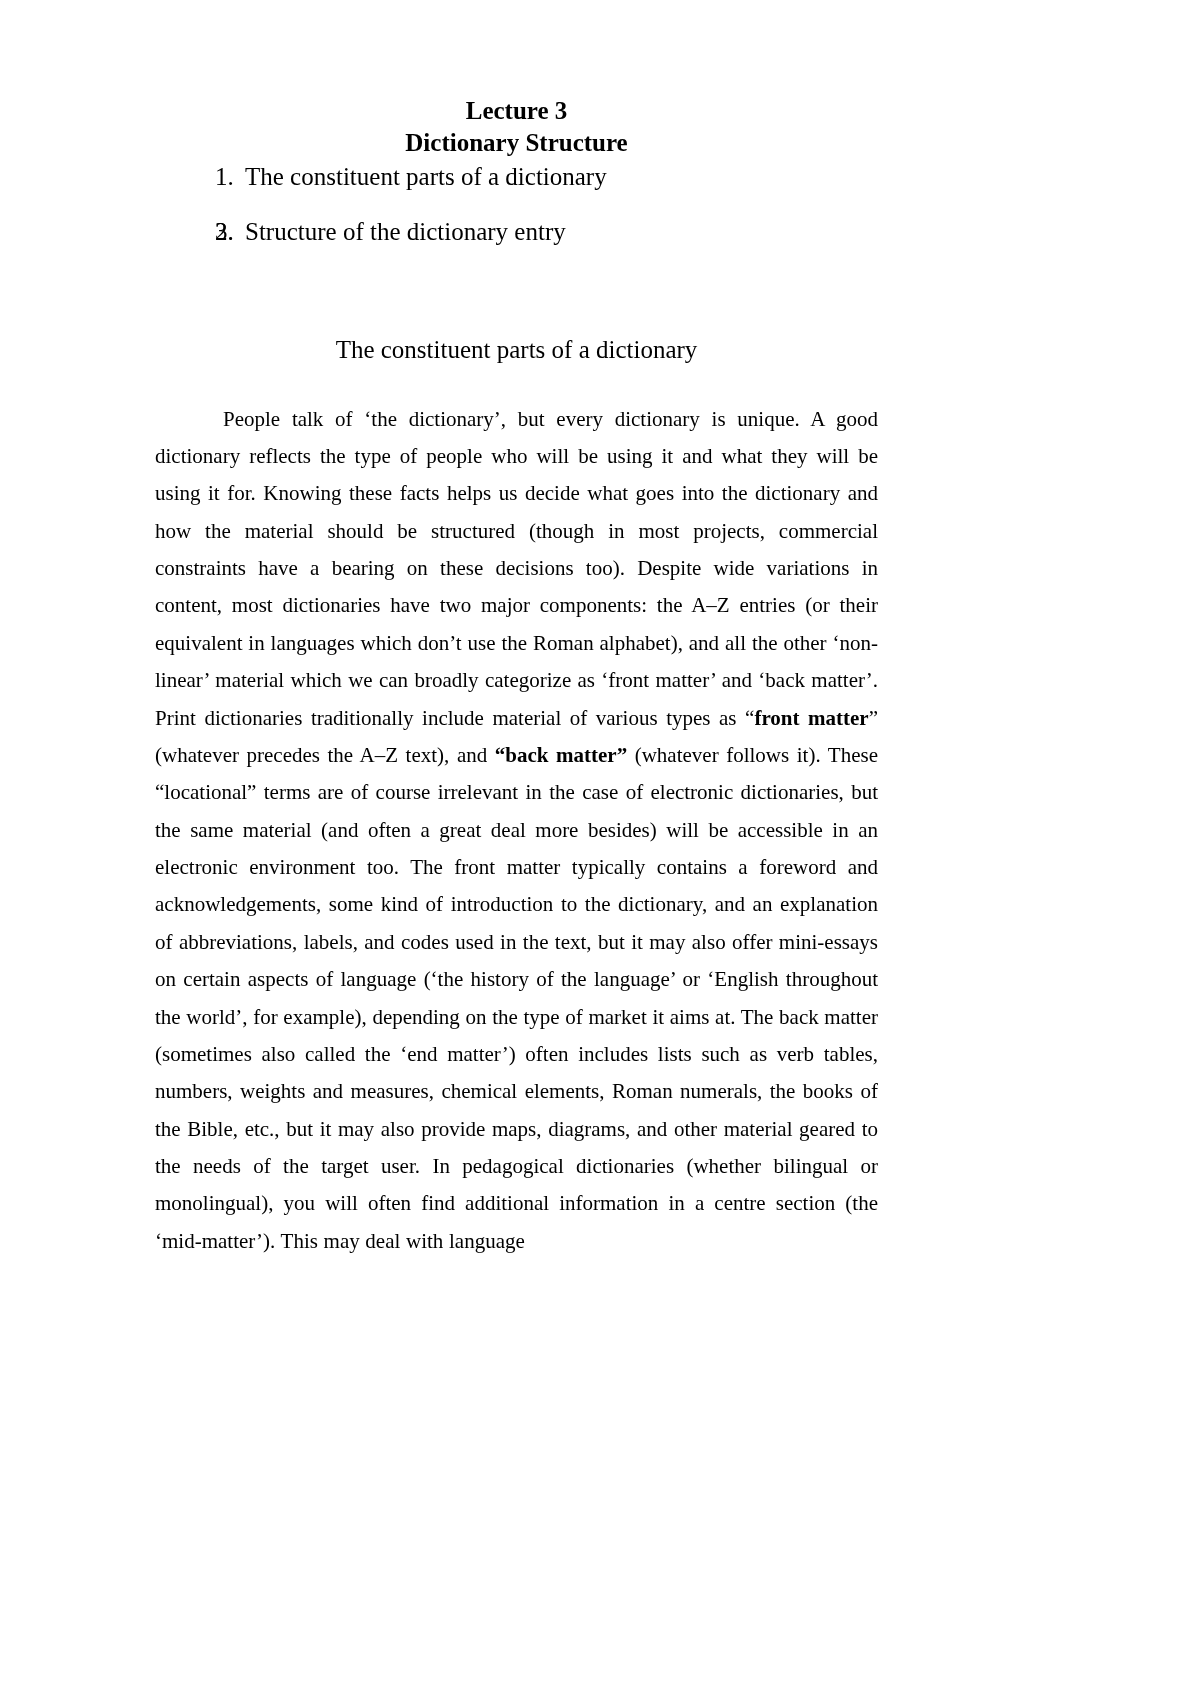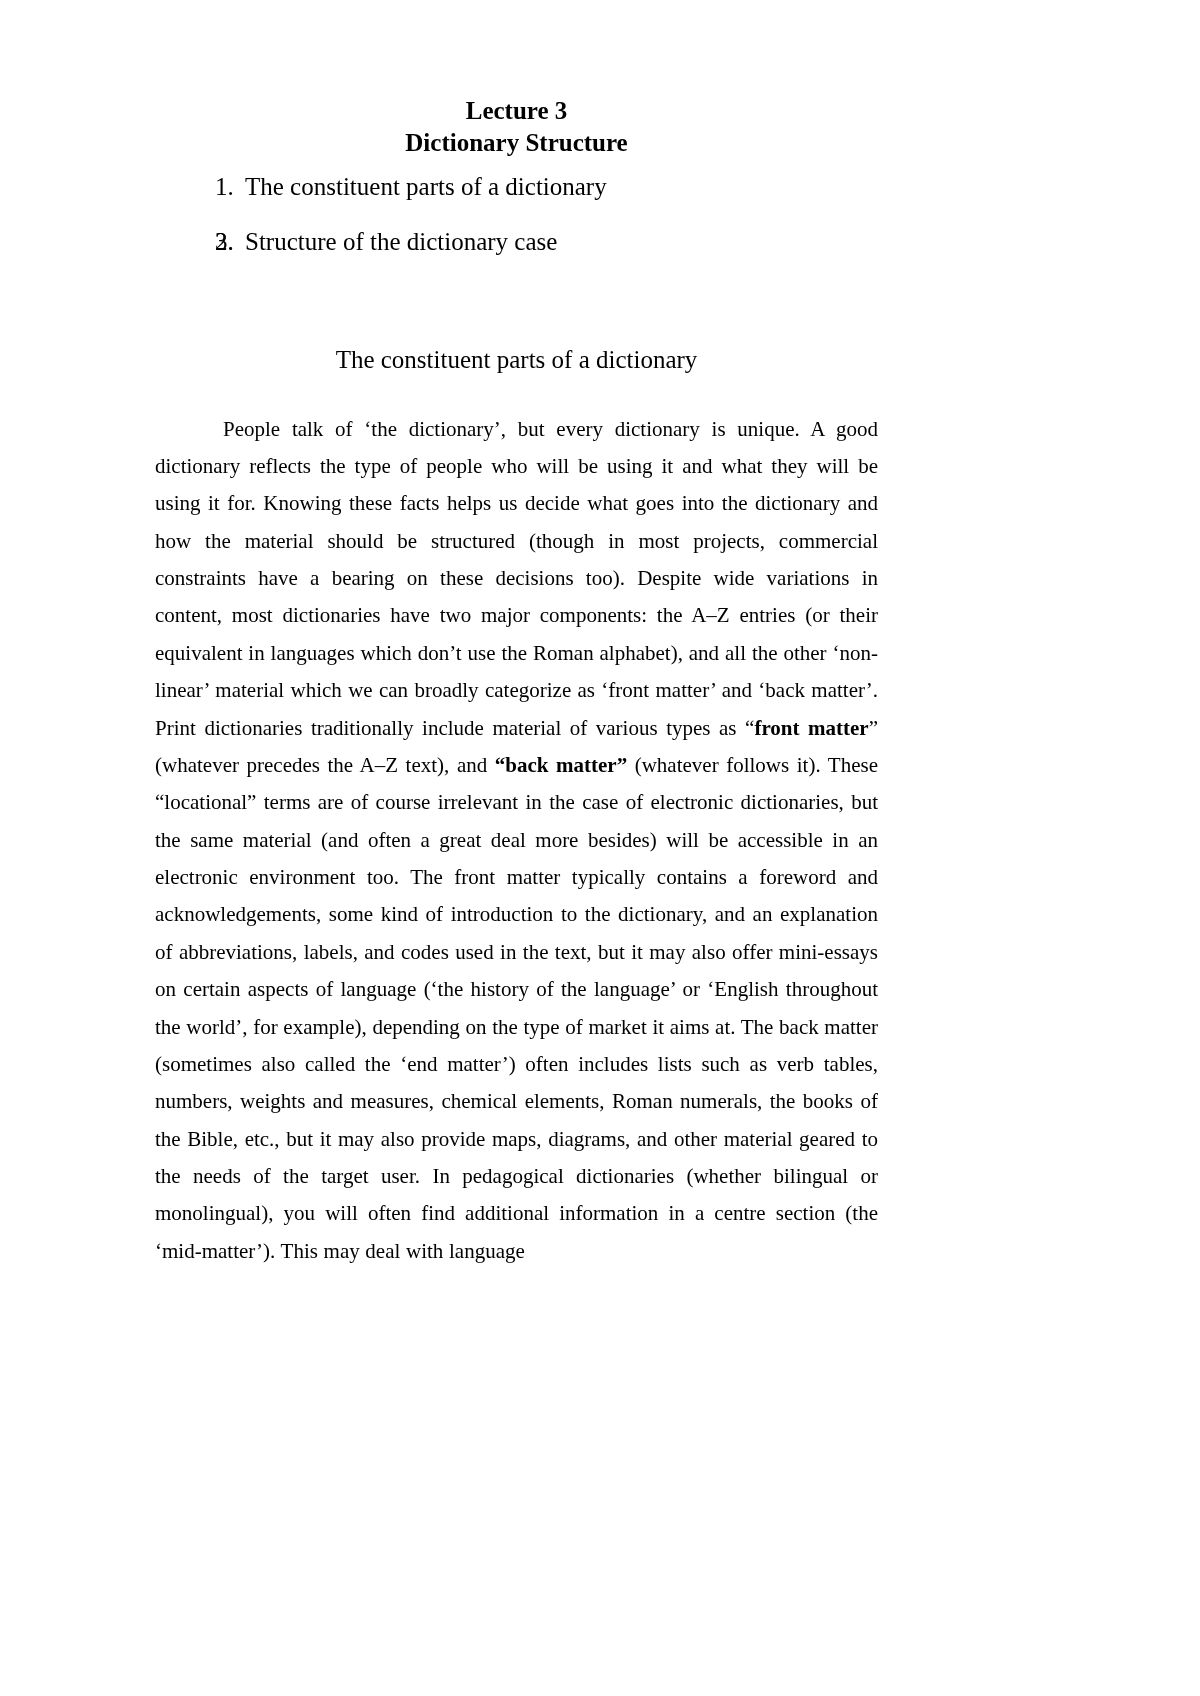--- a/index.html
+++ b/index.html
@@ -27,21 +27,21 @@
     font-weight: bold;
     font-size: 25px;
     line-height: 1.28;
     margin: 0;
   }
   .doc-subtitle {
     text-align: center;
     font-weight: bold;
     font-size: 25px;
     line-height: 1.28;
-    margin: 0 0 12px 0;
+    margin: 0 0 2px 0;
   }
   ol.outline {
     margin: 0;
     padding: 0 0 0 60px;
     list-style: none;
     font-size: 25px;
   }
   ol.outline li {
     position: relative;
     line-height: 1.30;
@@ -85,21 +85,21 @@
   <ol class="outline">
     <li class="gap-after">
       <span class="num">1.</span>
       <span>The constituent parts of a dictionary</span>
     </li>
     <li>
       <span class="num">2.</span>
     </li>
     <li>
       <span class="num">3.</span>
-      <span>Structure of the dictionary case</span>
+      <span>Structure of the dictionary entry</span>
     </li>
   </ol>
 
   <p class="section-heading">The constituent parts of a dictionary</p>
 
   <p class="body-para"><span>People talk of ‘the dictionary’, but every dictionary is unique. A good dictionary reflects the type of people who will be using it and what they will be using it for. Knowing these facts helps us decide what goes into the dictionary and how the material should be structured (though in most projects, commercial constraints have a bearing on these decisions too). Despite wide variations in content, most dictionaries have two major components: the A–Z entries (or their equivalent in languages which don’t use the Roman alphabet), and all the other ‘non-linear’ material which we can broadly categorize as ‘front matter’ and ‘back matter’. Print dictionaries traditionally include material of various types as “</span><b>front matter</b><span>” (whatever precedes the A–Z text), and </span><b>“back matter”</b><span> (whatever follows it). These “locational” terms are of course irrelevant in the case of electronic dictionaries, but the same material (and often a great deal more besides) will be accessible in an electronic environment too. The front matter typically contains a foreword and acknowledgements, some kind of introduction to the dictionary, and an explanation of abbreviations, labels, and codes used in the text, but it may also offer mini-essays on certain aspects of language (‘the history of the language’ or ‘English throughout the world’, for example), depending on the type of market it aims at. The back matter (sometimes also called the ‘end matter’) often includes lists such as verb tables, numbers, weights and measures, chemical elements, Roman numerals, the books of the Bible, etc., but it may also provide maps, diagrams, and other material geared to the needs of the target user. In pedagogical dictionaries (whether bilingual or monolingual), you will often find additional information in a centre section (the ‘mid-matter’). This may deal with language</span></p>
 
 </div>
 
 </body></html>

